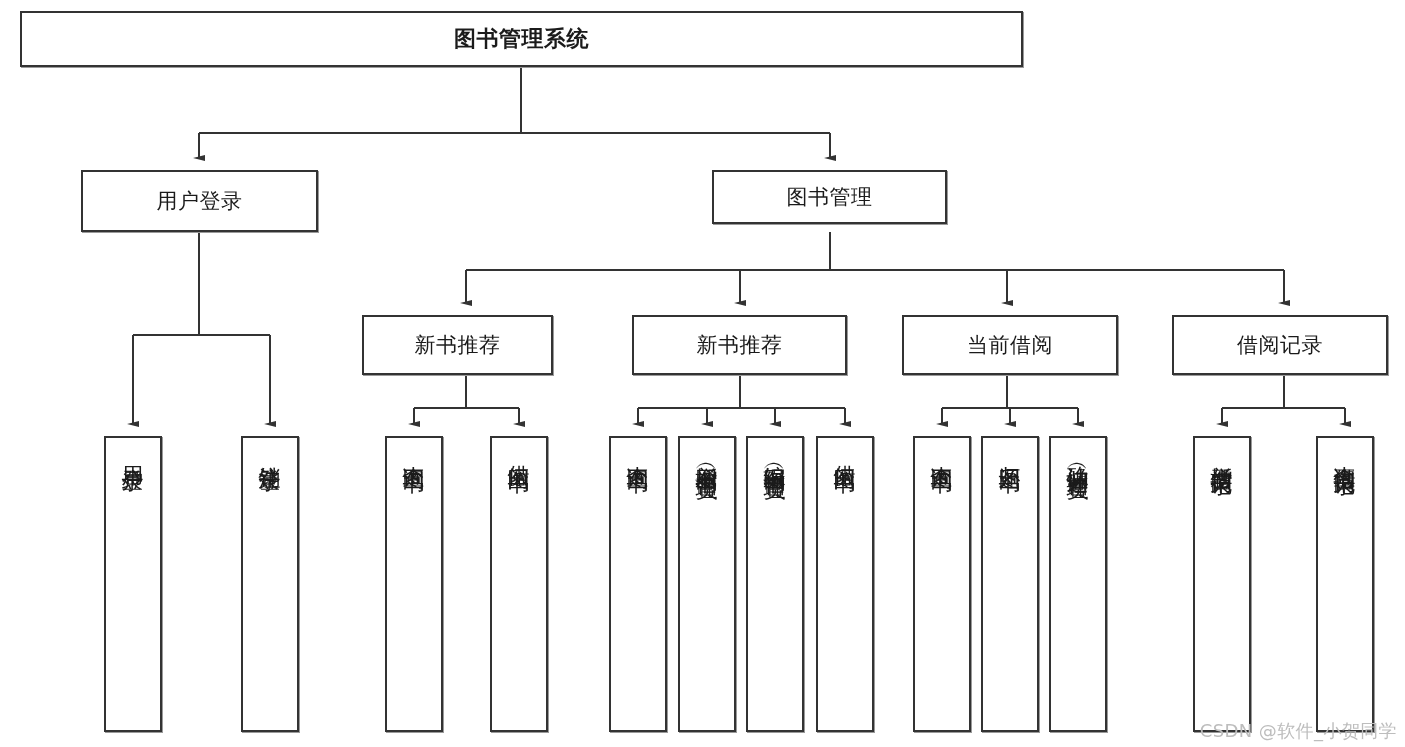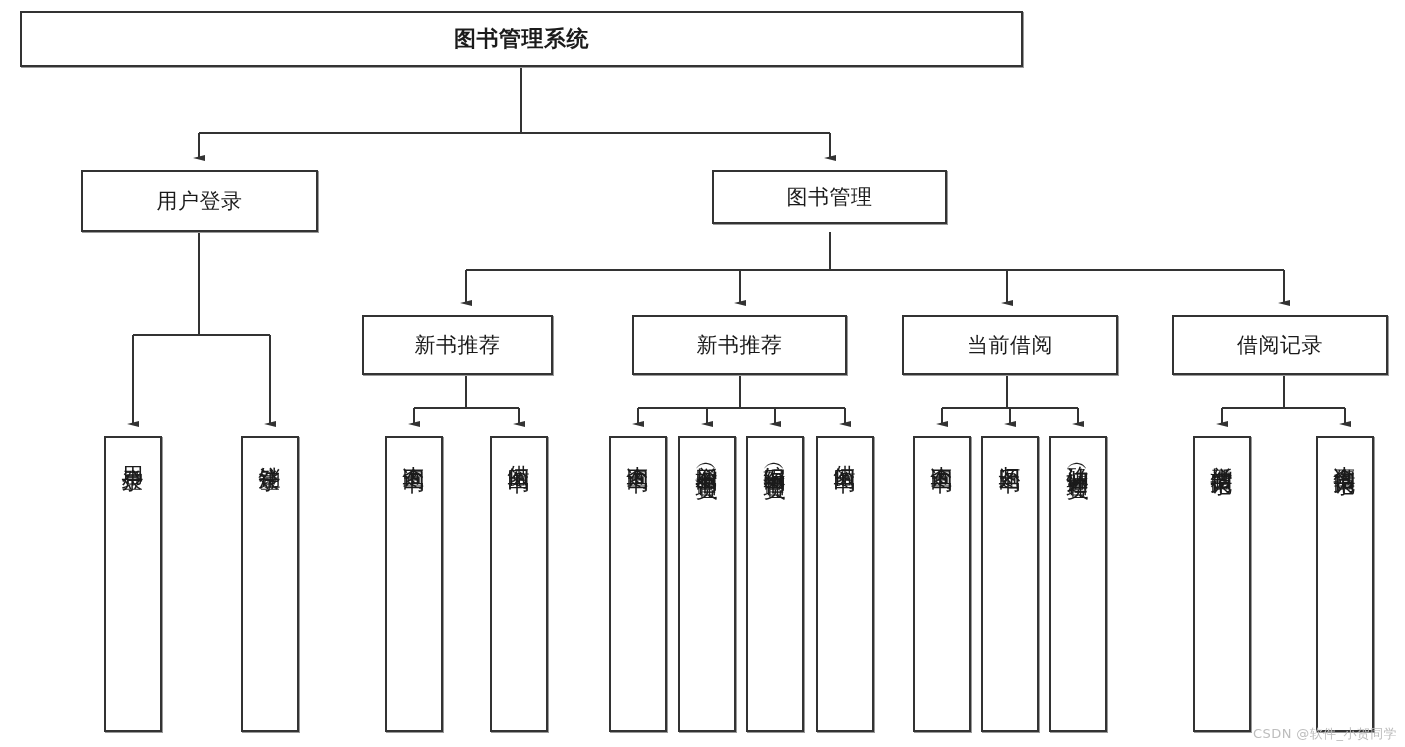--- a/index.html
+++ b/index.html
@@ -62,21 +62,21 @@
     font-size: 22px;
     letter-spacing: 2px;
     line-height: 1.05;
     white-space: normal;
     max-height: 278px;
   }
   #watermark {
     position: absolute;
     right: 8px;
     bottom: 4px;
-    font-size: 13px;
+    font-size: 18px;
     color: #bdbdbd;
     letter-spacing: 0.4px;
     user-select: none;
     white-space: nowrap;
   }
 </style>
 </head>
 <body>
 
 <div id="diagram-root">

